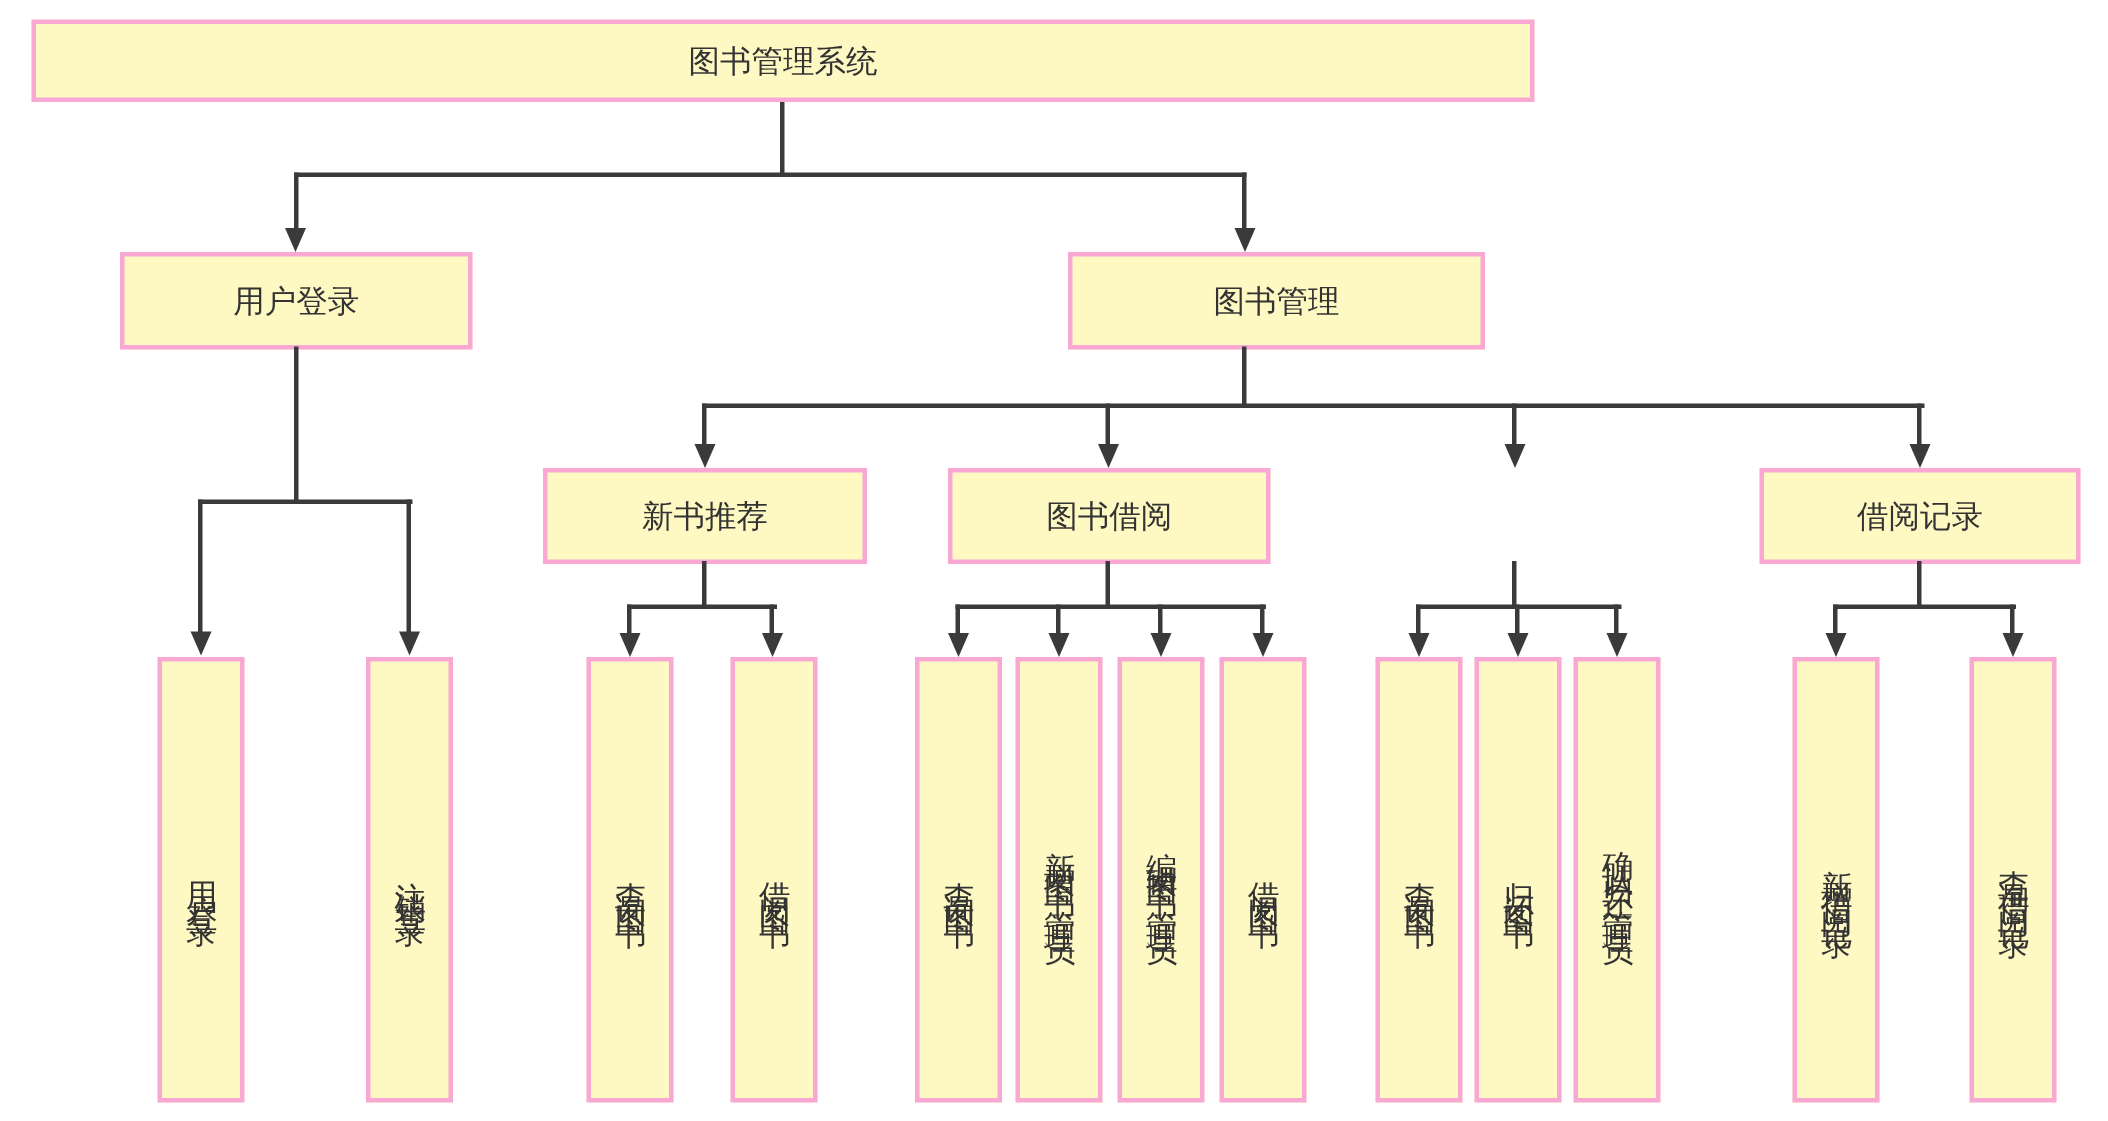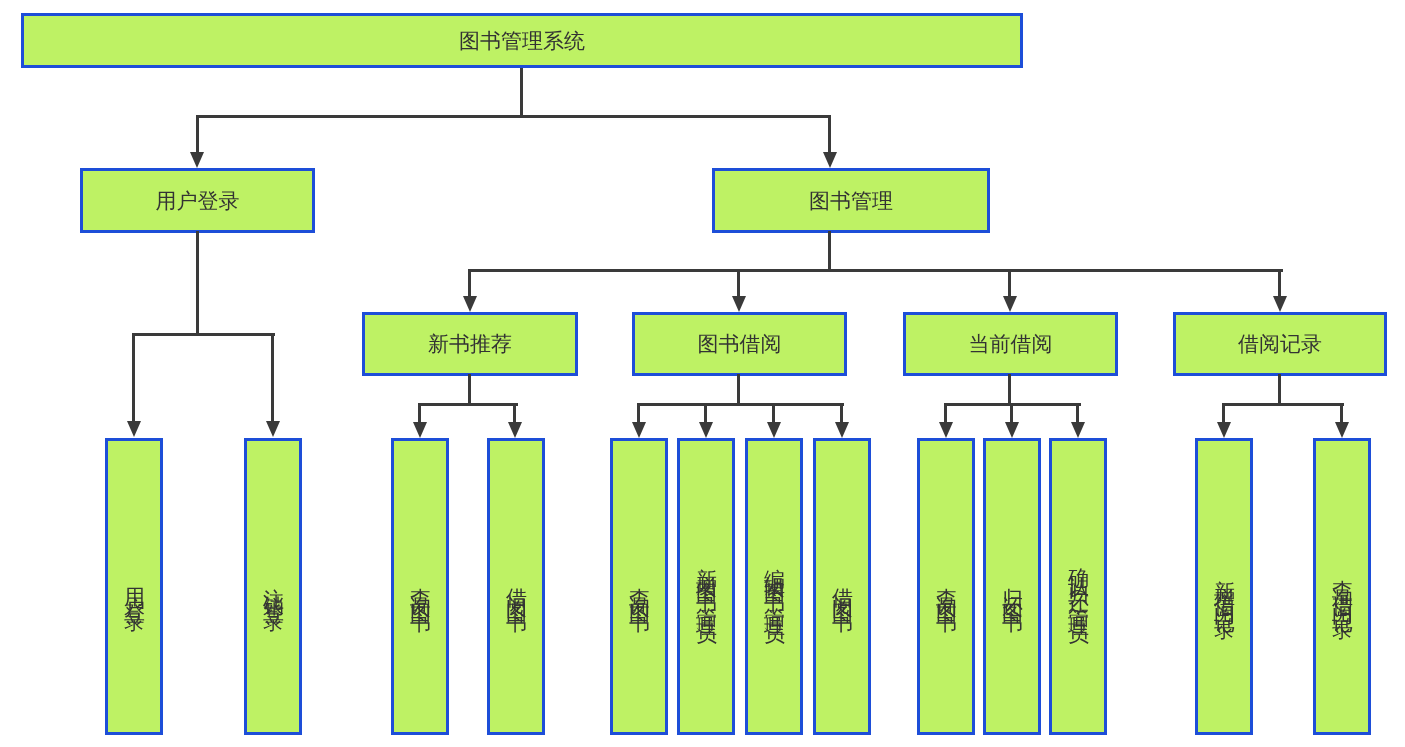--- a/index.html
+++ b/index.html
@@ -2,21 +2,21 @@
 <html><head>
 <meta charset="utf-8">
 <style>
   html,body { margin:0; padding:0; background:#ffffff; }
   .canvas {
     position:relative; width:1405px; height:747px; background:#ffffff;
     font-family:"DejaVu Sans", sans-serif; overflow:hidden;
   }
   .box {
     position:absolute; box-sizing:border-box;
-    border:3px solid #1d4ed8; background:#bef264;
+    border:3px solid #f9a8d4; background:#fef9c3;
     display:flex; align-items:center; justify-content:center;
     color:#333333; font-size:21px; white-space:nowrap;
   }
   .vbox span {
     writing-mode:vertical-rl; text-orientation:mixed;
     letter-spacing:8px; line-height:1;
   }
   .line { position:absolute; background:#3a3a3a; }
   .ah {
     position:absolute; width:0; height:0;
@@ -67,23 +67,20 @@
   <div class="line" style="left:1008px; top:269px; width:3px; height:30px;"></div>
   <div class="ah" style="left:1003px; top:296px;"></div>
   <div class="line" style="left:1278px; top:269px; width:3px; height:30px;"></div>
   <div class="ah" style="left:1273px; top:296px;"></div>
 
   <div class="box" style="left:632px; top:312px; width:215px; height:64px;">
     <span>图书借阅</span>
   </div>
   <div class="box" style="left:362px; top:312px; width:216px; height:64px;">
     <span>新书推荐</span>
-  </div>
-  <div class="box" style="left:903px; top:312px; width:215px; height:64px;">
-    <span>当前借阅</span>
   </div>
   <div class="box" style="left:1173px; top:312px; width:214px; height:64px;">
     <span>借阅记录</span>
   </div>
 
   <div class="line" style="left:468px; top:374px; width:3px; height:32px;"></div>
   <div class="line" style="left:418px; top:403px; width:100px; height:3px;"></div>
   <div class="line" style="left:418px; top:403px; width:3px; height:21px;"></div>
   <div class="ah" style="left:413px; top:422px;"></div>
   <div class="line" style="left:513px; top:403px; width:3px; height:21px;"></div>

